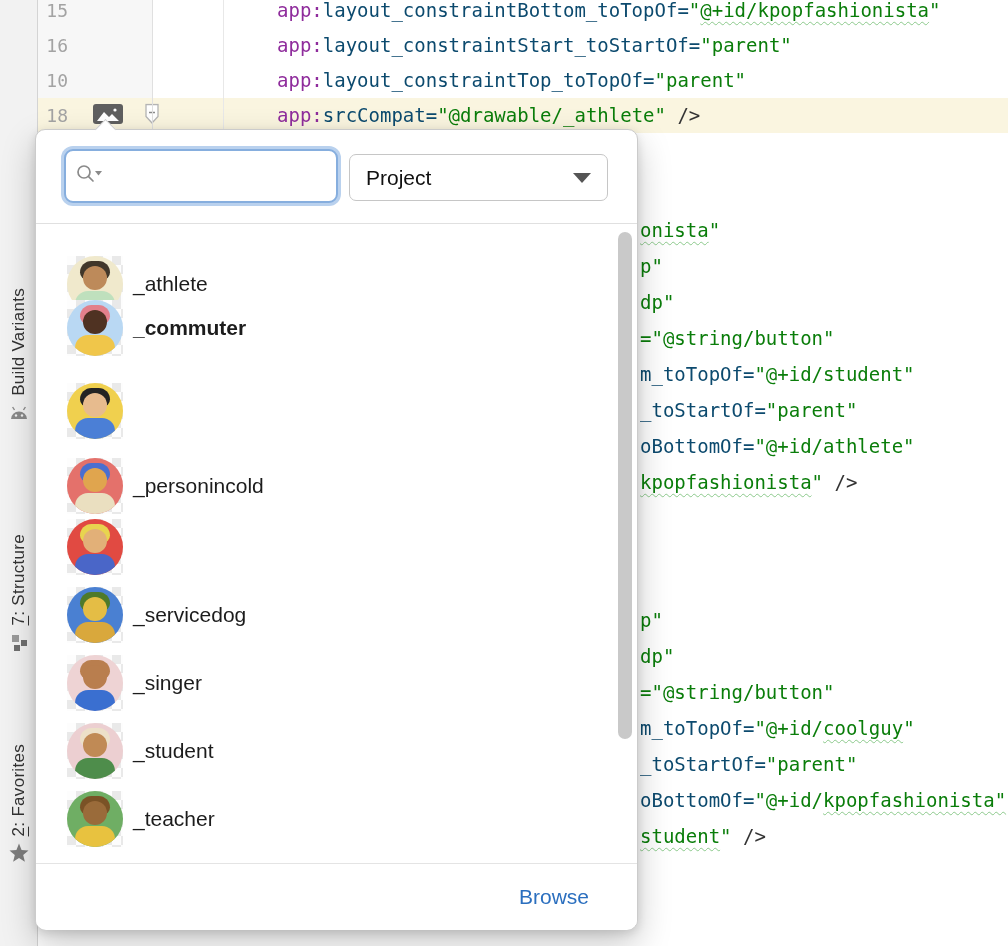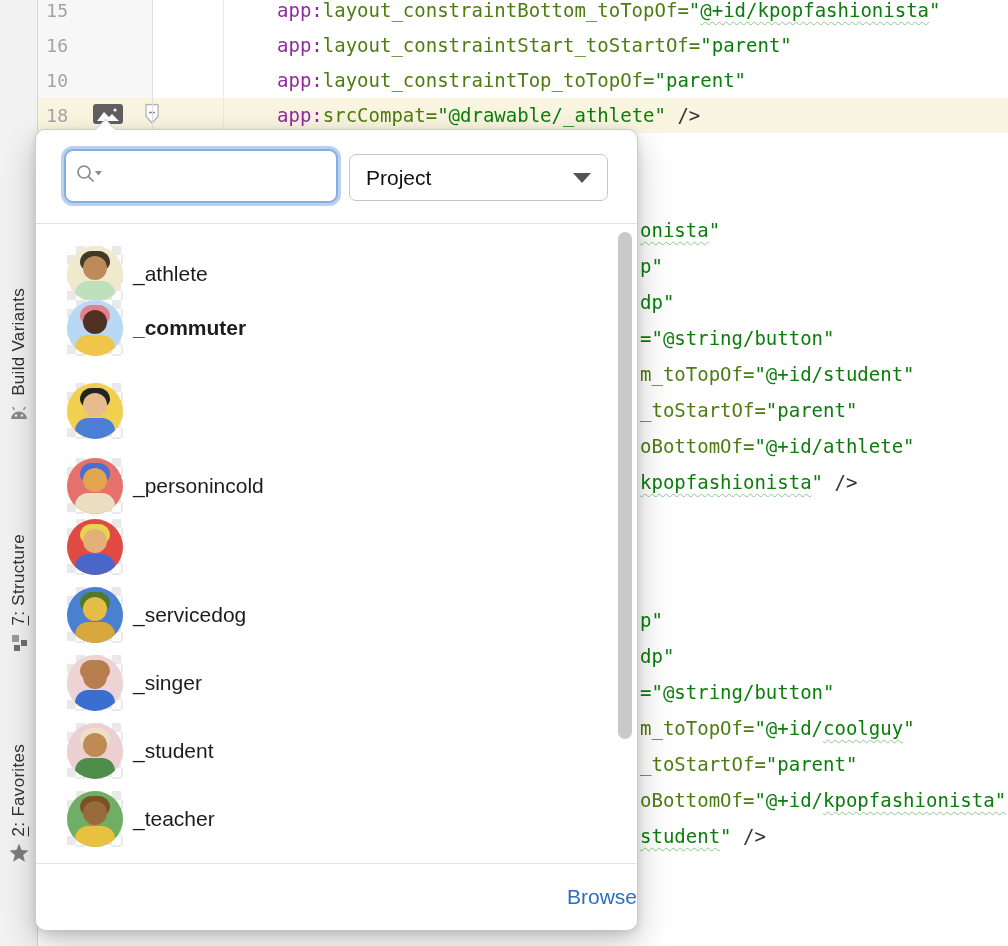--- a/index.html
+++ b/index.html
@@ -27,21 +27,21 @@
   .indent-guide { position:absolute; left:185px; top:0; width:1px; height:135px; background:#e8e8e8; z-index:2; }
   .code-row { position:absolute; left:0; right:0; height:35px; }
   .code-row.current { background:#faf5e0; }
   .lnum { position:absolute; left:0; width:30px; text-align:right; line-height:35px;
     font-family:"DejaVu Sans Mono", monospace; font-size:18px; color:#a3a3a3; }
   .code { position:absolute; left:239px; line-height:35px; white-space:pre;
     font-family:"DejaVu Sans Mono", monospace; font-size:19px; }
   .gicon { position:absolute; top:50%; transform:translateY(-50%); }
   .frag { position:absolute; left:602px; white-space:pre;
     font-family:"DejaVu Sans Mono", monospace; font-size:19px; line-height:36px; }
-  .c-ns { color:#8f2c9c; } .c-attr { color:#4d7c0f; } .c-val { color:#0a7d0a; } .c-plain { color:#333; }
+  .c-ns { color:#8f2c9c; } .c-attr { color:#0c4a6e; } .c-val { color:#0a7d0a; } .c-plain { color:#333; }
   .wavy { text-decoration-line:underline; text-decoration-style:wavy;
     text-decoration-color:#8cc98c; text-decoration-thickness:1px; text-underline-offset:4px; }
 
   
   .crumbbar { position:absolute; left:38px; top:895px; width:970px; height:51px;
     background:#f2f2f2; border-top:1px solid #d6d6d6; z-index:4; }
   .crumbbar:after { content:""; position:absolute; left:0; right:0; top:45px; height:1px; background:#dddddd; }
   .crumbs { position:absolute; left:599px; top:0; height:45px; display:flex;
     align-items:center; gap:14px; font-size:20px; color:#5c5c5c; }
   .crumb-sep { color:#9a9a9a; font-size:18px; }
@@ -71,21 +71,21 @@
     background-image:conic-gradient(#e9e9e9 90deg, #fdfdfd 90deg 180deg, #e9e9e9 180deg 270deg, #fdfdfd 270deg);
     background-size:18px 18px; }
   .av-circle { position:absolute; inset:0; border-radius:50%; overflow:hidden; }
   .av-hair { position:absolute; left:13px; top:5px; width:30px; height:19px; border-radius:15px 15px 10px 10px; }
   .av-head { position:absolute; left:16px; top:10px; width:24px; height:24px; border-radius:50%; }
   .av-body { position:absolute; left:8px; top:35px; width:40px; height:26px; border-radius:13px 13px 0 0; }
   .scroll-thumb { position:absolute; left:582px; top:102px; width:14px; height:507px;
     border-radius:7px; background:#c9c9c9; }
   .popup-footer { position:absolute; left:0; right:0; top:733px; height:67px;
     border-top:1px solid #e4e4e4; display:flex; align-items:center; justify-content:flex-end;
-    border-radius:0 0 10px 10px; background:#fff; }
+    padding-right:48px; border-radius:0 0 10px 10px; background:#fff; }
   .browse-link { font-size:21px; color:#2b6fbf; cursor:pointer; }
 </style>
 </head>
 <body>
 
 <div class="stage">
 
   <div class="stripe">
       <div class="stripe-btn" style="top: 288px;">
         <span class="v-label">Build Variants</span>
@@ -169,21 +169,21 @@
       <input type="text" placeholder="" style="">
     </div>
 
     <div class="combo">
       <span class="combo-label">Project</span>
       <span class="combo-arrow"></span>
     </div>
 
     <div class="hdr-divider"></div>
     <div id="res-list">
-        <div class="res-row" style="top: 110px;">
+        <div class="res-row" style="top: 120px;">
           <div class="avatar">
             <div class="av-circle" style="background: rgb(240, 233, 204);">
               <div class="av-hair" style="background: rgb(65, 55, 42);"></div>
               <div class="av-body" style="background: rgb(191, 224, 189);"></div>
               <div class="av-head" style="background: rgb(189, 138, 90);"></div>
             </div>
           </div>
           <span class="res-label">_athlete</span>
         </div>
         <div class="res-row" style="top: 164px; font-weight: bold;">

